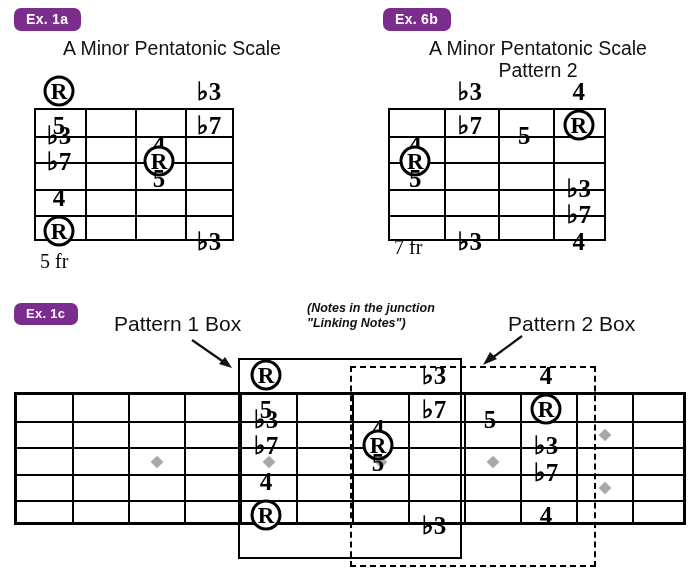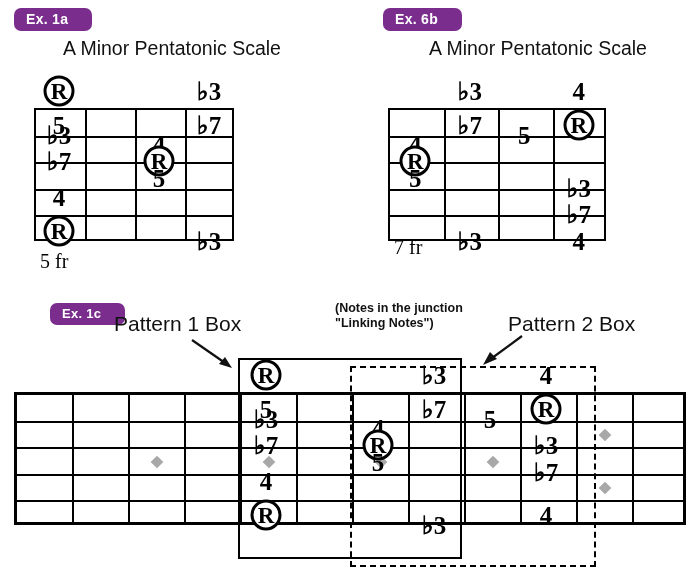--- a/index.html
+++ b/index.html
@@ -16,21 +16,21 @@
   }
 
   .badge {
     position: absolute;
     background: #7B2D8E;
     color: #ffffff;
     font-weight: bold;
     font-size: 14px;
     letter-spacing: 0.3px;
     border-radius: 7px;
-    padding: 4px 24px 5px 12px;
+    padding: 4px 13px 5px 12px;
     line-height: 1;
     white-space: nowrap;
   }
 
   .ex-title {
     position: absolute;
     text-align: center;
     font-size: 19.5px;
     color: #111;
     line-height: 1.12;
@@ -146,26 +146,26 @@
     background: transparent;
   }
   .box-label {
     position: absolute;
     font-size: 21px;
     color: #111;
     white-space: nowrap;
   }
   .annot {
     position: absolute;
+    font-style: italic;
     font-weight: bold;
     font-size: 12.5px;
     line-height: 1.22;
     color: #111;
     white-space: nowrap;
-    margin-left: 28px;
   }
   svg.arrow {
     position: absolute;
     overflow: visible;
   }
 </style>
 </head>
 <body>
 
 <div class="badge" style="left:14px; top:8px;">Ex. 1a</div>
@@ -196,20 +196,21 @@
     <div class="note" style="left: 175px; top: -17px;">♭3</div>
     <div class="note" style="left: 175px; top: 17px;">♭7</div>
     <div class="note" style="left: 175px; top: 133px;">♭3</div>
   </div>
 <div class="fr-label" style="left:40px; top:250px;">5 fr</div>
 
 <div class="badge" style="left:383px; top:8px;">Ex. 6b</div>
 
 <div class="ex-title" style="left:378px; top:38px; width:320px;">
   <div>A Minor Pentatonic Scale</div>
+  <div>Pattern 2</div>
 </div>
 
 <div class="diagram" id="diagram-1b" style="left:388px; top:108px; width:218px; height:133px;">
   <div class="grid" style="width:218px; height:133px;">
       <div class="gline-h" style="top: 25.6px;"></div>
       <div class="gline-h" style="top: 52.2px;"></div>
       <div class="gline-h" style="top: 78.8px;"></div>
       <div class="gline-h" style="top: 105.4px;"></div>
       <div class="gline-v" style="left: 53.5px;"></div>
       <div class="gline-v" style="left: 108px;"></div>
@@ -223,21 +224,21 @@
     <div class="note" style="left: 136.25px; top: 26.6px;">5</div>
     <div class="note" style="left: 27.25px; top: 36.2px;">4</div>
     <div class="note root" style="left: 27.25px; top: 53.2px;">R</div>
     <div class="note" style="left: 27.25px; top: 70.2px;">5</div>
     <div class="note" style="left: 190.75px; top: 79.8px;">♭3</div>
     <div class="note" style="left: 190.75px; top: 106.4px;">♭7</div>
     <div class="note" style="left: 190.75px; top: 133px;">4</div>
   </div>
 <div class="fr-label" style="left:394px; top:236px;">7 fr</div>
 
-<div class="badge" style="left:14px; top:303px; font-size:13px;margin-left:36px;">Ex. 1c</div>
+<div class="badge" style="left:14px; top:303px; font-size:13px;">Ex. 1c</div>
 
 <div class="box-label" style="left:114px; top:312px;">Pattern 1 Box</div>
 
 <div class="box-label" style="left:508px; top:312px;">Pattern 2 Box</div>
 
 <div class="annot" style="left:307px; top:301px;">
   <div>(Notes in the junction</div>
   <div>"Linking Notes")</div>
 </div>
 

